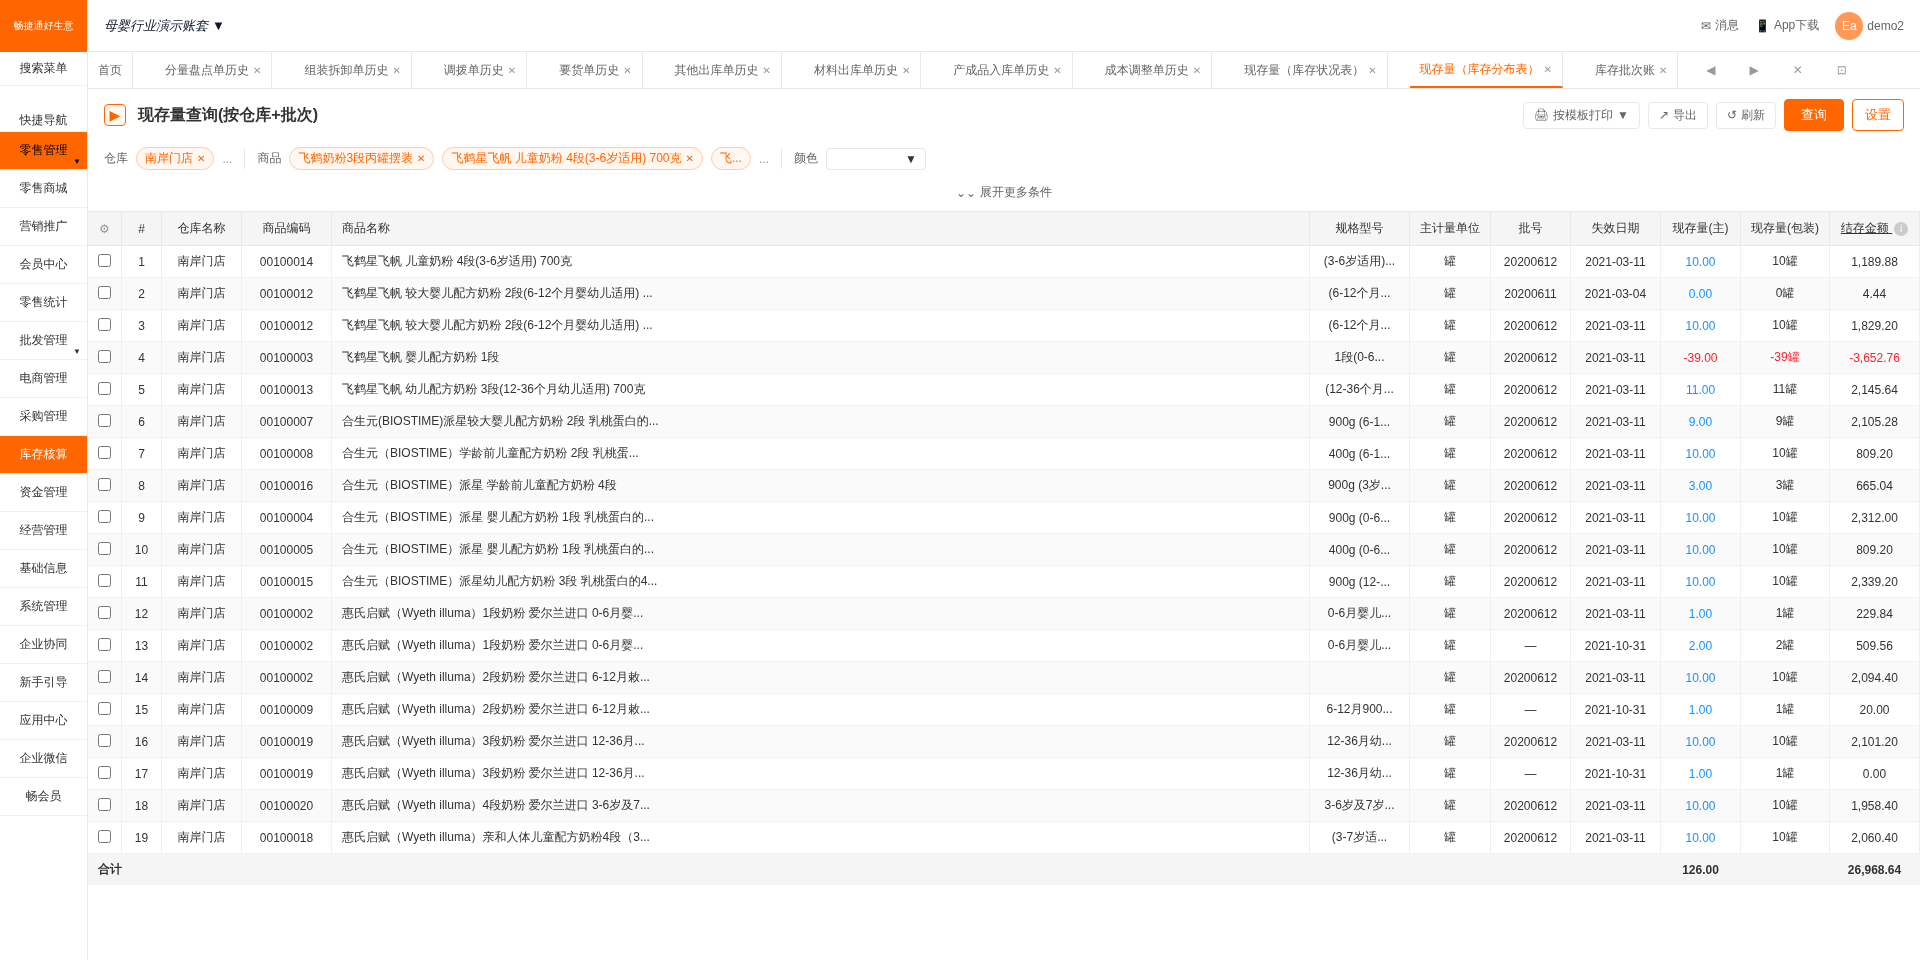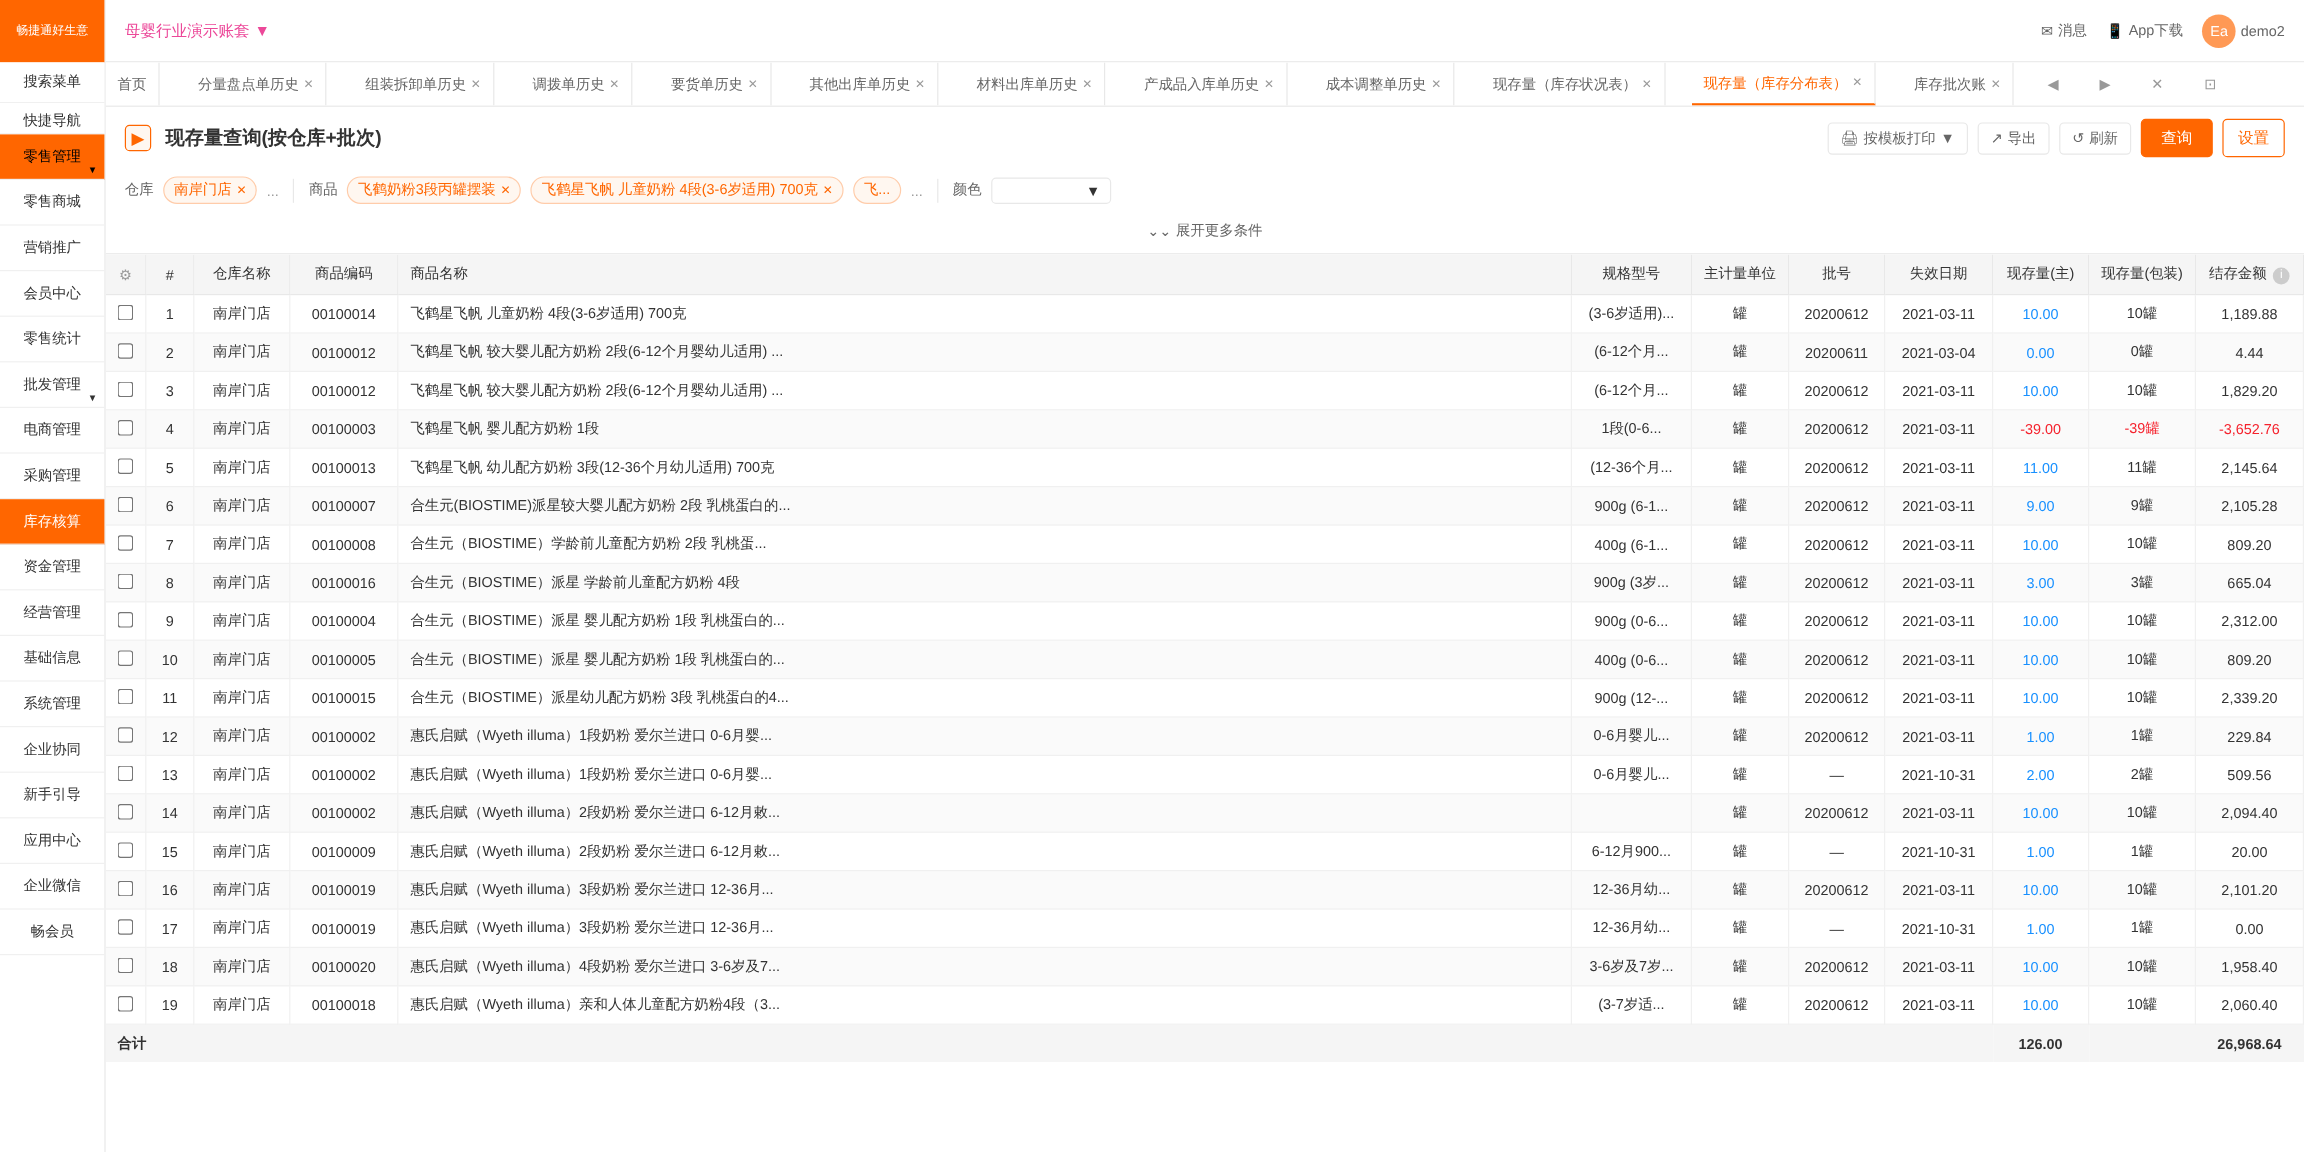--- a/index.html
+++ b/index.html
@@ -3,32 +3,32 @@
   <meta charset="utf-8">
   <style>
     * { box-sizing: border-box; margin: 0; padding: 0; }
     body { font-family: "Microsoft YaHei", Arial, sans-serif; font-size: 12px; background: #f5f5f5; display: flex; height: 960px; overflow: hidden; }
 
     
     .sidebar { width: 88px; background: #fff; display: flex; flex-direction: column; border-right: 1px solid #e8e8e8; flex-shrink: 0; }
     .sidebar-logo { background: #ff6600; color: #fff; padding: 10px 6px; text-align: center; font-size: 11px; line-height: 1.4; height: 52px; display: flex; align-items: center; justify-content: center; }
     .sidebar-logo span { font-size: 10px; }
     .sidebar-search { padding: 8px 6px; background: #fff; border-bottom: 1px solid #f0f0f0; text-align: center; font-size: 12px; color: #333; cursor: pointer; }
-    .sidebar-nav-label { padding: 6px 6px 2px; background: #fff; text-align: center; font-size: 12px; color: #333; cursor: pointer; border-bottom: 1px solid #f0f0f0; }
+    .sidebar-nav-label { padding: 6px 6px 2px; background: #fff; text-align: center; font-size: 12px; color: #333; cursor: pointer; border-bottom: 1px solid #f0f0f0; margin-top: 20px; }
     .sidebar-item { padding: 10px 6px; text-align: center; font-size: 12px; color: #333; cursor: pointer; border-bottom: 1px solid #f0f0f0; position: relative; }
     .sidebar-item.active { background: #ff6600; color: #fff; }
     .sidebar-item.has-arrow::after { content: "▼"; font-size: 8px; position: absolute; bottom: 3px; right: 6px; }
 
     
     .main { flex: 1; display: flex; flex-direction: column; overflow: hidden; }
 
     
     .top-header { background: #fff; height: 52px; display: flex; align-items: center; justify-content: space-between; padding: 0 16px; border-bottom: 1px solid #e8e8e8; flex-shrink: 0; }
     .top-header-left { display: flex; align-items: center; gap: 8px; }
-    .breadcrumb-select { display: flex; align-items: center; gap: 4px; font-size: 13px; color: #ec4899; cursor: pointer; }
+    .breadcrumb-select { display: flex; align-items: center; gap: 4px; font-size: 13px; color: #0f172a; cursor: pointer; font-style: italic; }
     .top-header-right { display: flex; align-items: center; gap: 16px; }
     .header-btn { display: flex; align-items: center; gap: 4px; font-size: 12px; color: #666; cursor: pointer; }
     .avatar { width: 28px; height: 28px; border-radius: 50%; background: #ff9955; display: flex; align-items: center; justify-content: center; color: #fff; font-size: 12px; }
 
     
     .tab-bar { background: #fff; display: flex; align-items: center; border-bottom: 1px solid #e8e8e8; flex-shrink: 0; overflow: hidden; gap: 22px; }
     .tab-item { padding: 0 10px; height: 36px; display: flex; align-items: center; gap: 4px; font-size: 12px; color: #666; cursor: pointer; border-right: 1px solid #e8e8e8; white-space: nowrap; }
     .tab-item.active { color: #ff6600; border-bottom: 2px solid #ff6600; }
     .tab-item .tab-close { font-size: 10px; color: #999; cursor: pointer; }
     .tab-nav-btn { padding: 0 6px; height: 36px; display: flex; align-items: center; cursor: pointer; color: #999; }
@@ -72,21 +72,21 @@
     .col-num { width: 40px; }
     .col-store { width: 80px; }
     .col-code { width: 90px; }
     .col-name { min-width: 220px; text-align: left; }
     .col-spec { width: 100px; }
     .col-unit { width: 80px; }
     .col-batch { width: 80px; }
     .col-expire { width: 90px; }
     .col-stock { width: 80px; }
     .col-pack { width: 80px; }
-    .col-amount { width: 90px; }
+    .col-amount { width: 90px; text-decoration: underline; }
 
     .info-icon { display: inline-block; width: 14px; height: 14px; border-radius: 50%; background: #ccc; color: #fff; font-size: 10px; text-align: center; line-height: 14px; cursor: pointer; margin-left: 2px; }
     .settings-icon { cursor: pointer; color: #999; }
 
     
     .table-wrapper::-webkit-scrollbar { width: 6px; height: 6px; }
     .table-wrapper::-webkit-scrollbar-track { background: #f0f0f0; }
     .table-wrapper::-webkit-scrollbar-thumb { background: #ccc; border-radius: 3px; }
 
     .expand-btn { display: flex; align-items: center; justify-content: center; width: 22px; height: 22px; border: 1px solid #ff6600; border-radius: 4px; background: #fff7f0; color: #ff6600; cursor: pointer; font-size: 14px; margin-right: 4px; }

